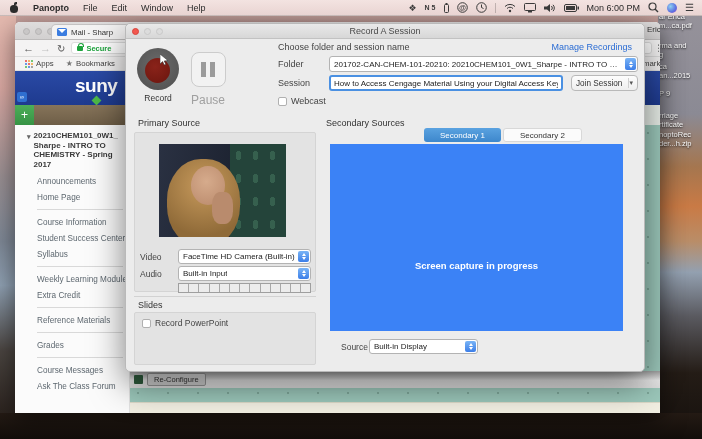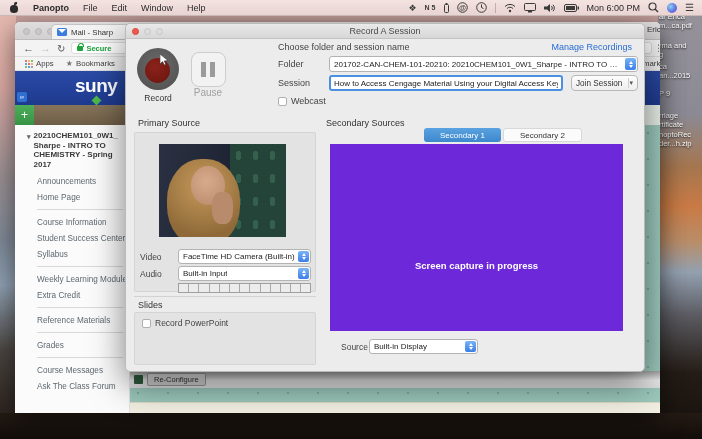--- a/index.html
+++ b/index.html
@@ -115,21 +115,21 @@
   .rec-circle { position:relative; width:42px; height:42px; border-radius:50%;
     background:radial-gradient(circle at 50% 42%, #6c6c6c, #4d4d4d); margin:0 auto; }
   .rec-inner { position:absolute; left:8px; top:10px; width:25px; height:25px; border-radius:50%;
     background:radial-gradient(circle at 40% 35%, #8a231a, #6a150e); }
   .rec-cursor { position:absolute; left:23px; top:6px; }
   .rec-label { margin-top:3px; font-size:8.5px; color:#333; }
   .pause-wrap { position:absolute; left:62px; top:28px; width:40px; text-align:center; }
   .pause-btn { width:35px; height:35px; margin:0 auto; border:1.5px solid #cccccc; border-radius:8px; background:#f2f2f2;
     display:flex; align-items:center; justify-content:center; gap:4px; }
   .pause-btn i { width:5px; height:15px; background:#9b9b9b; }
-  .pause-label { font-size:10px; color:#a0a0a0; }
+  .pause-label { margin-top:6px; font-size:12px; color:#a0a0a0; }
 
   .dlg-header { position:absolute; left:152px; top:18px; font-size:9px; color:#444; }
   .manage-link { position:absolute; right:12px; top:18px; font-size:9px; color:#2a6cd4; }
   .row-label { position:absolute; font-size:9px; color:#444; }
   .mselect { position:absolute; background:#fff; border:1px solid #b3b3b3; border-radius:3px; height:16px;
     font-size:8px; color:#222; display:flex; align-items:center; padding:0 15px 0 4px; overflow:hidden; white-space:nowrap; }
   .mselect .val { overflow:hidden; text-overflow:ellipsis; }
   .stepper { position:absolute; right:1px; top:1px; bottom:1px; width:11px; border-radius:2px;
     background:linear-gradient(#79b4f6,#3c7ee8); display:flex; flex-direction:column; align-items:center; justify-content:center; gap:1px; }
   .tri-up { width:0; height:0; border-left:2.5px solid transparent; border-right:2.5px solid transparent; border-bottom:3px solid #fff; }
@@ -156,21 +156,21 @@
   .hand { position:absolute; left:42%; top:52%; width:16%; height:34%; border-radius:40%; background:#b98b6d; }
   .meter { position:absolute; left:52px; top:259px; width:133px; height:10px; border:1px solid #9f9f9f; background:
     repeating-linear-gradient(90deg,#ececec 0 9.2px,#a8a8a8 9.2px 10.2px); }
   .slides-div { position:absolute; left:8px; top:272px; width:182px; height:1px; background:#d2d2d2; }
   .slides-panel { position:absolute; left:8px; top:288px; width:182px; height:53px; background:#e3e3e3; border:1px solid #d4d4d4; border-radius:2px; }
 
   .tabs { position:absolute; left:298px; top:104px; display:flex; gap:2px; }
   .stab { height:14px; padding:0 16px; font-size:8px; display:flex; align-items:center; border-radius:3px; }
   .stab.sel { background:linear-gradient(#5aa2e0,#3d87cc); color:#fff; }
   .stab.unsel { background:#fbfbfb; color:#333; border:1px solid #d8d8d8; }
-  .capture { position:absolute; left:204px; top:120px; width:293px; height:187px; background:#6d28d9;
+  .capture { position:absolute; left:204px; top:120px; width:293px; height:187px; background:#3b82f6;
     display:flex; align-items:center; justify-content:center; }
   .capture span { margin-top:55px; font-size:9.5px; font-weight:bold; color:#fff; }
 </style>
 </head>
 <body>
 
 <div class="stage">
 
   <div class="wallpaper"></div>
   <div class="wall-right"></div>

